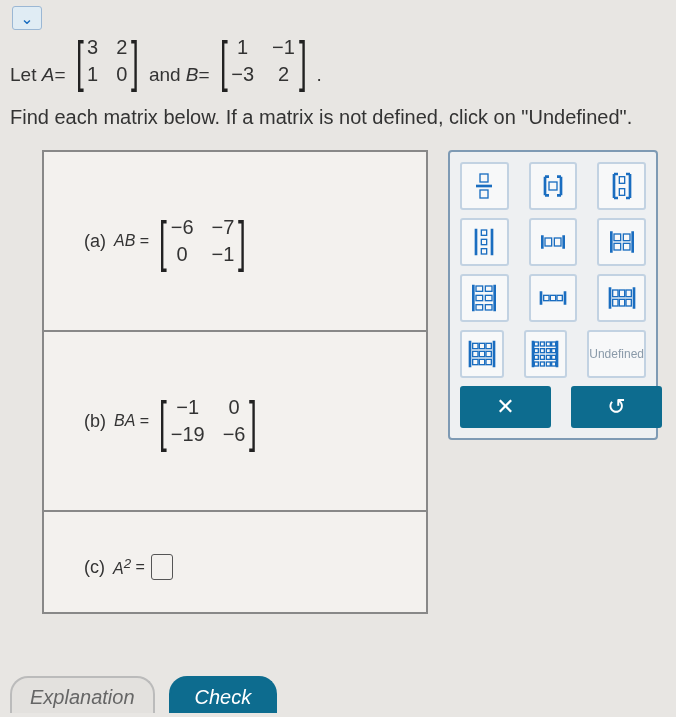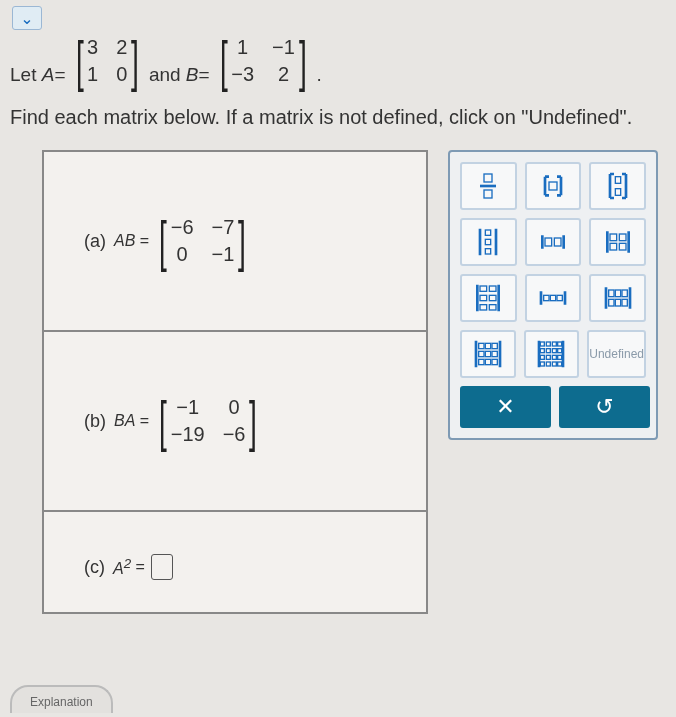--- a/index.html
+++ b/index.html
@@ -77,21 +77,21 @@
   }
   .palette {
     position: absolute;
     right: 18px; top: 150px;
     width: 210px;
     background: #eef0f2;
     border: 2px solid #7e9ab4;
     border-radius: 4px;
     padding: 10px;
   }
-  .prow { display: flex; gap: 8px; margin-bottom: 8px; }
+  .prow { display: flex; gap: 20px; margin-bottom: 8px; }
   .pbtn {
     flex: 1;
     height: 48px;
     background: #f7f8f9;
     border: 2px solid #c2d2e2;
     border-radius: 3px;
     display: flex; align-items: center; justify-content: center;
     color: #1a6dc0;
     font-size: 13px;
     cursor: pointer;
@@ -107,22 +107,23 @@
   }
   .undef-lbl { font-size: 12px; color: #8a9aa9; }
   .bottom-btns {
     position: absolute;
     bottom: 4px; left: 10px;
     display: flex; gap: 14px; align-items: center;
   }
   .bbtn {
     padding: 8px 18px 4px 18px;
     border-radius: 18px 18px 0 0;
-    font-size: 12px;
+    font-size: 20px;
     cursor: pointer;
+    font-style: italic;
   }
   .bexpl { background: #e3e1de; border: 2px solid #bbb; border-bottom: none; color: #666; }
   .bcheck { background: #0d6c8f; color: #fff; border: 2px solid #0d6c8f; border-bottom: none; padding-left: 24px; padding-right: 24px; }
 </style>
 </head>
 <body>
 
 <div class="chevron-box">
   <span>⌄</span>
 </div>
@@ -328,13 +329,14 @@
       <span>✕</span>
     </div>
     <div class="pbtn action wide">
       <span>↺</span>
     </div>
   </div>
 </div>
 
 <div class="bottom-btns">
   <div class="bbtn bexpl">Explanation</div>
+  <div class="bbtn bcheck">Check</div>
 </div>
 
 </body></html>

